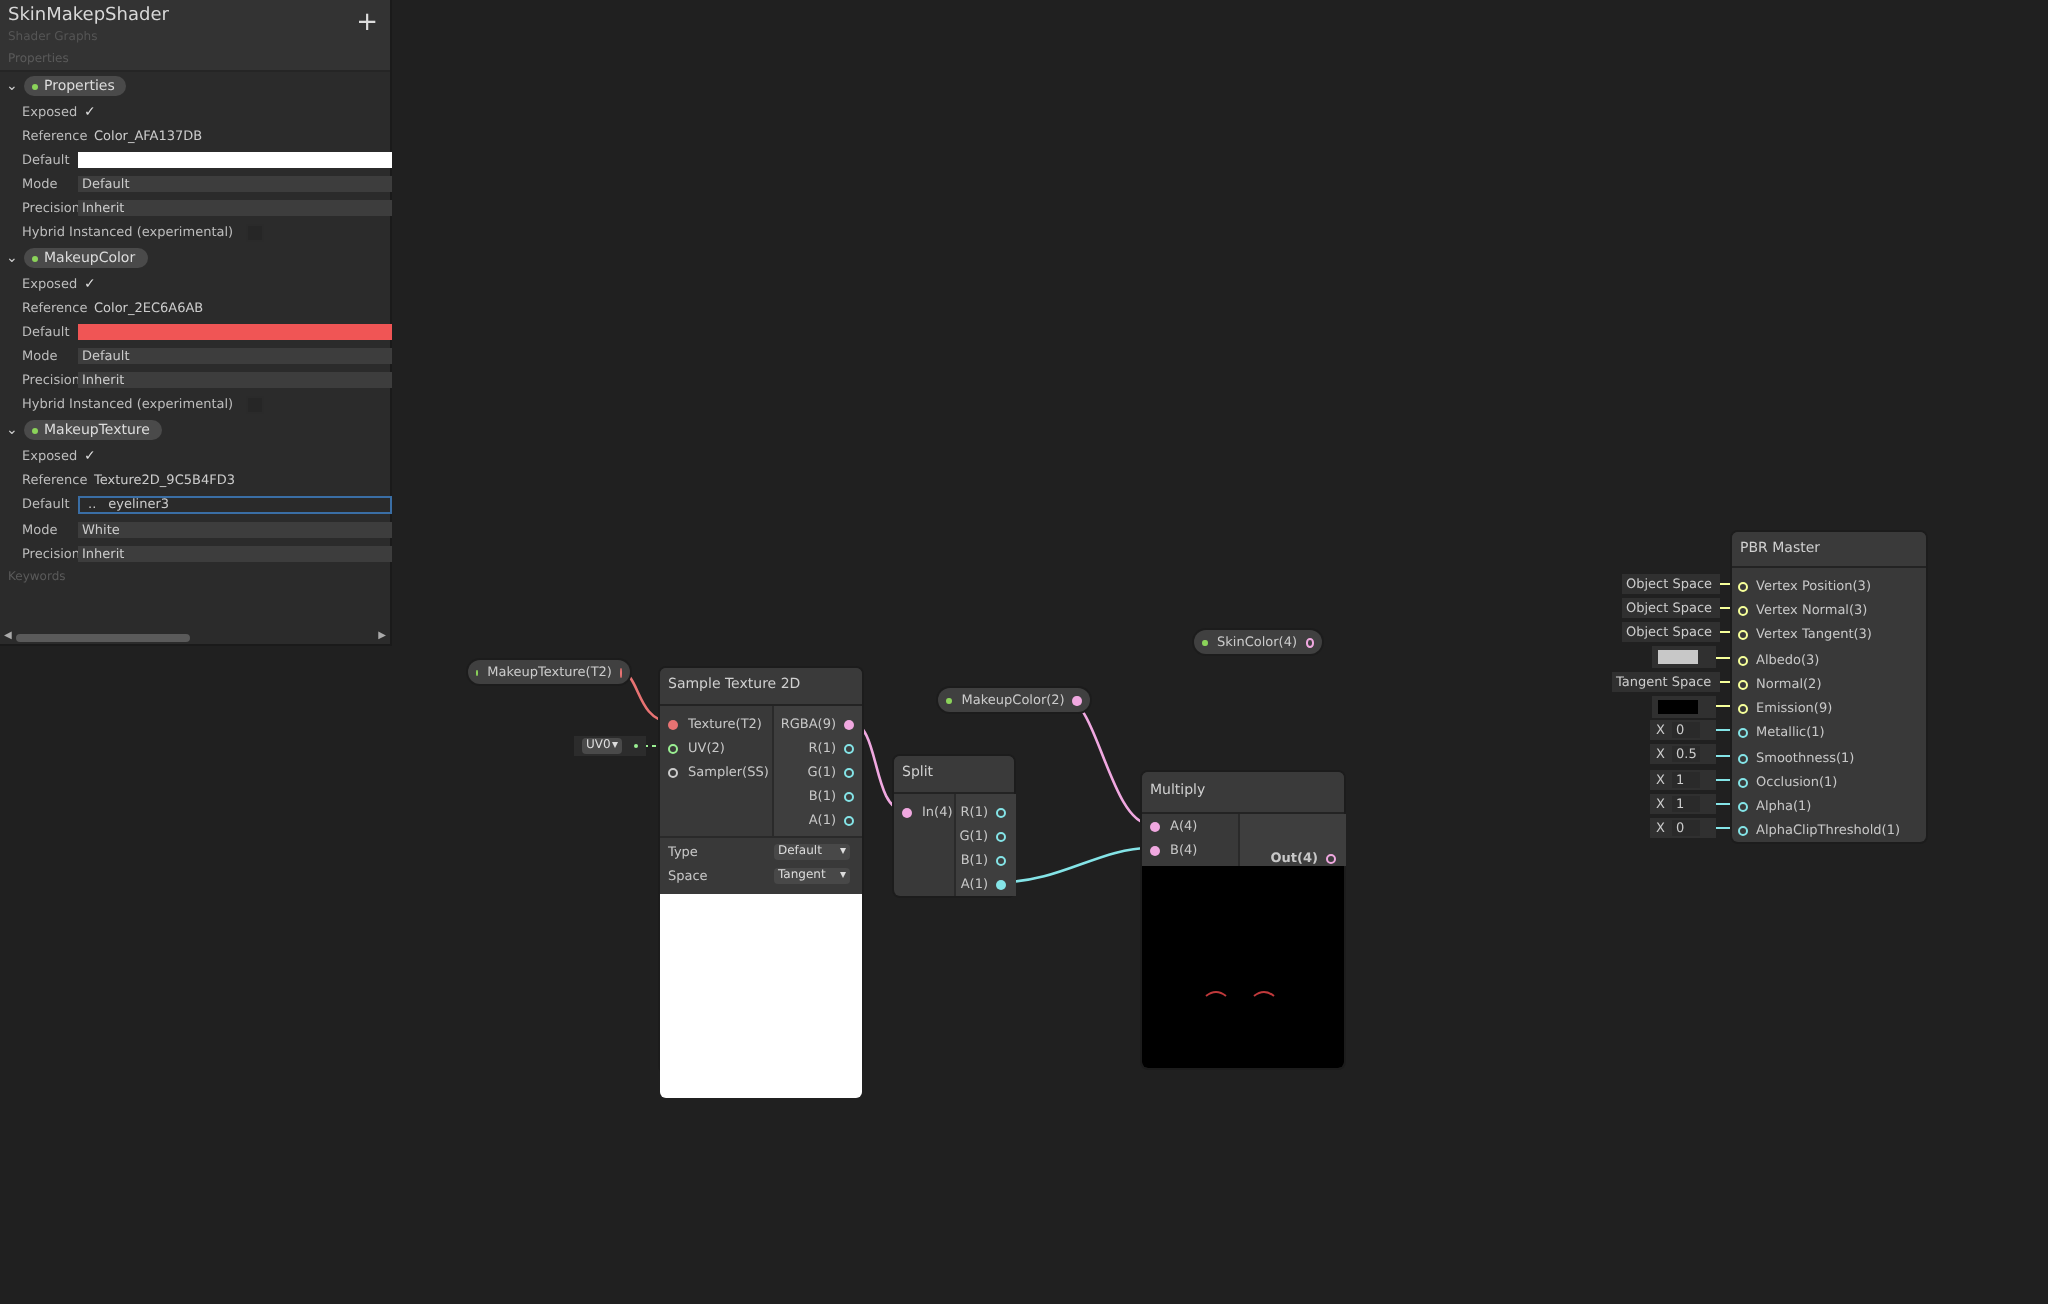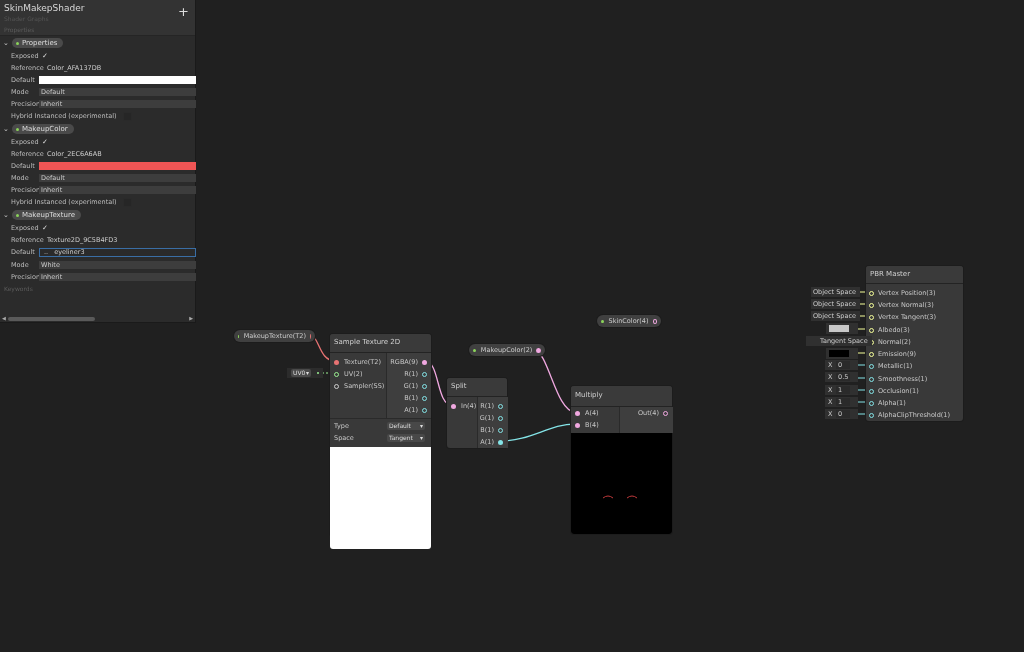--- a/index.html
+++ b/index.html
@@ -275,21 +275,21 @@
   <div class="node-title" style="height:20px;line-height:19px;">Multiply</div>
   <div style="position:absolute;left:48px;top:21px;width:53px;height:26px;background:#3e3e3e;border-left:1px solid #2a2a2a;"></div>
   <div class="port" style="left:4px;top:23px;">
       <span class="pdot pd-vec4" style="margin-right:5px;"></span>
       <span>A(4)</span>
     </div>
   <div class="port" style="left:4px;top:35px;">
       <span class="pdot pd-vec4" style="margin-right:5px;"></span>
       <span>B(4)</span>
     </div>
-  <div class="port" style="right:4px;top:23px;">
+  <div class="port" style="right:4px;top:39px;font-weight:bold;">
       <span>Out(4)</span>
       <span class="pdot pd-vec4o" style="margin-left:4px;"></span>
     </div>
   <div style="position:absolute;left:0;top:47px;width:101px;height:101px;background:#000;border-radius:0 0 3px 3px;">
     <svg width="101" height="101">
       <path d="M32,65 Q37,61 42,65" stroke="#c0393b" stroke-width="1" fill="none"></path>
       <path d="M56,65 Q61,61 66,65" stroke="#c0393b" stroke-width="1" fill="none"></path>
     </svg>
   </div>
 </div>
@@ -347,21 +347,21 @@
   </div>
 <div class="ctl" style="left:811px;top:299px;width:47px;height:10px;justify-content:flex-start;padding-left:2px;">
     <span>Object Space</span>
   </div>
 <div class="ctl" style="left:811px;top:311px;width:47px;height:10px;justify-content:flex-start;padding-left:2px;">
     <span>Object Space</span>
   </div>
 <div class="ctl" style="left:826px;top:323px;width:32px;height:11px;">
     <span style="width:20px;height:7px;background:#c8c8c8;display:block;margin-right:6px;"></span>
   </div>
-<div class="ctl" style="left:806px;top:336px;width:52px;height:10px;justify-content:flex-start;padding-left:14px;">
+<div class="ctl" style="left:806px;top:336px;width:52px;height:10px;justify-content:flex-start;padding-left:2px;">
     <span>Tangent Space</span>
   </div>
 <div class="ctl" style="left:826px;top:348px;width:32px;height:11px;">
     <span style="width:20px;height:7px;background:#000;display:block;margin-right:6px;"></span>
   </div>
 <div class="ctl" style="left:825px;top:360px;width:33px;height:10px;justify-content:flex-start;">
     <span style="width:8px;padding-left:3px;">X</span>
     <span style="background:#2a2a2a;width:12px;padding-left:2px;">0</span>
   </div>
 <div class="ctl" style="left:825px;top:372px;width:33px;height:10px;justify-content:flex-start;">

